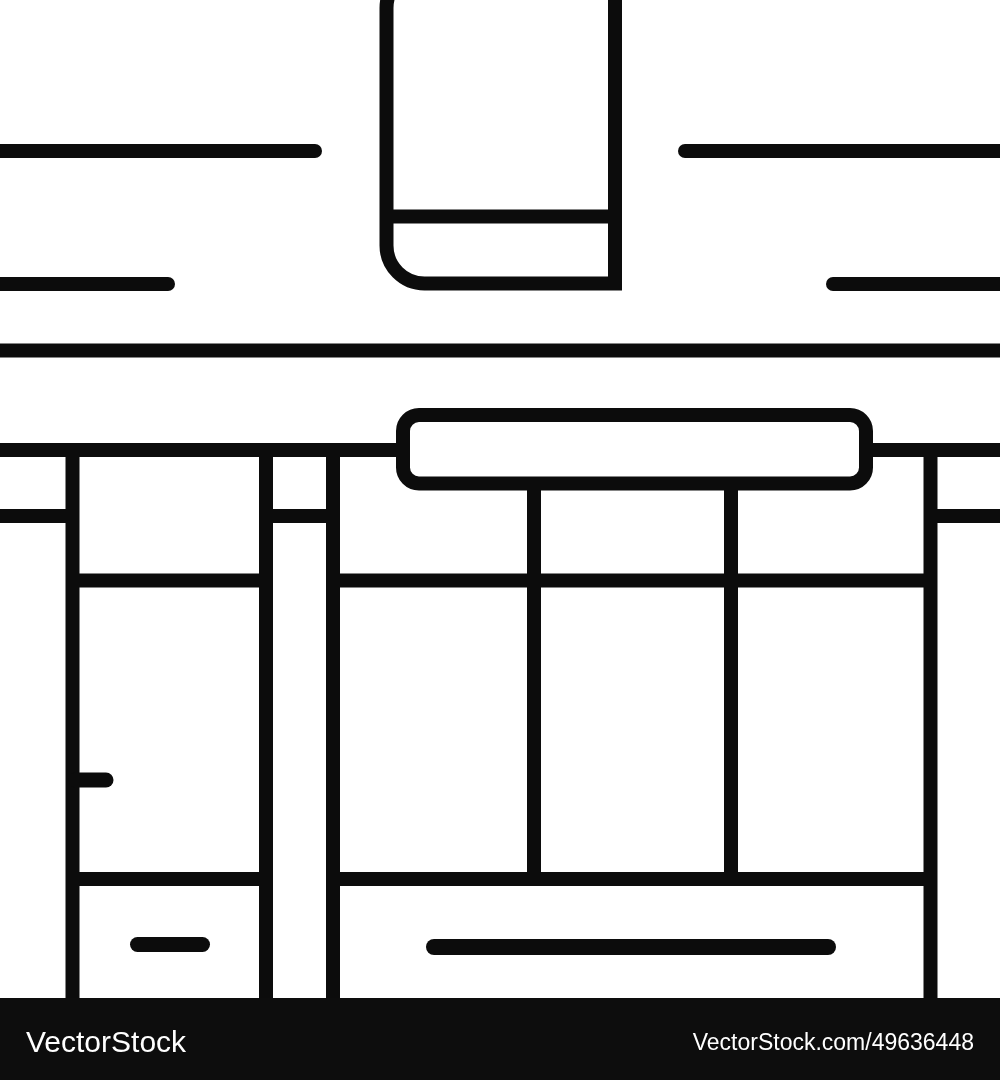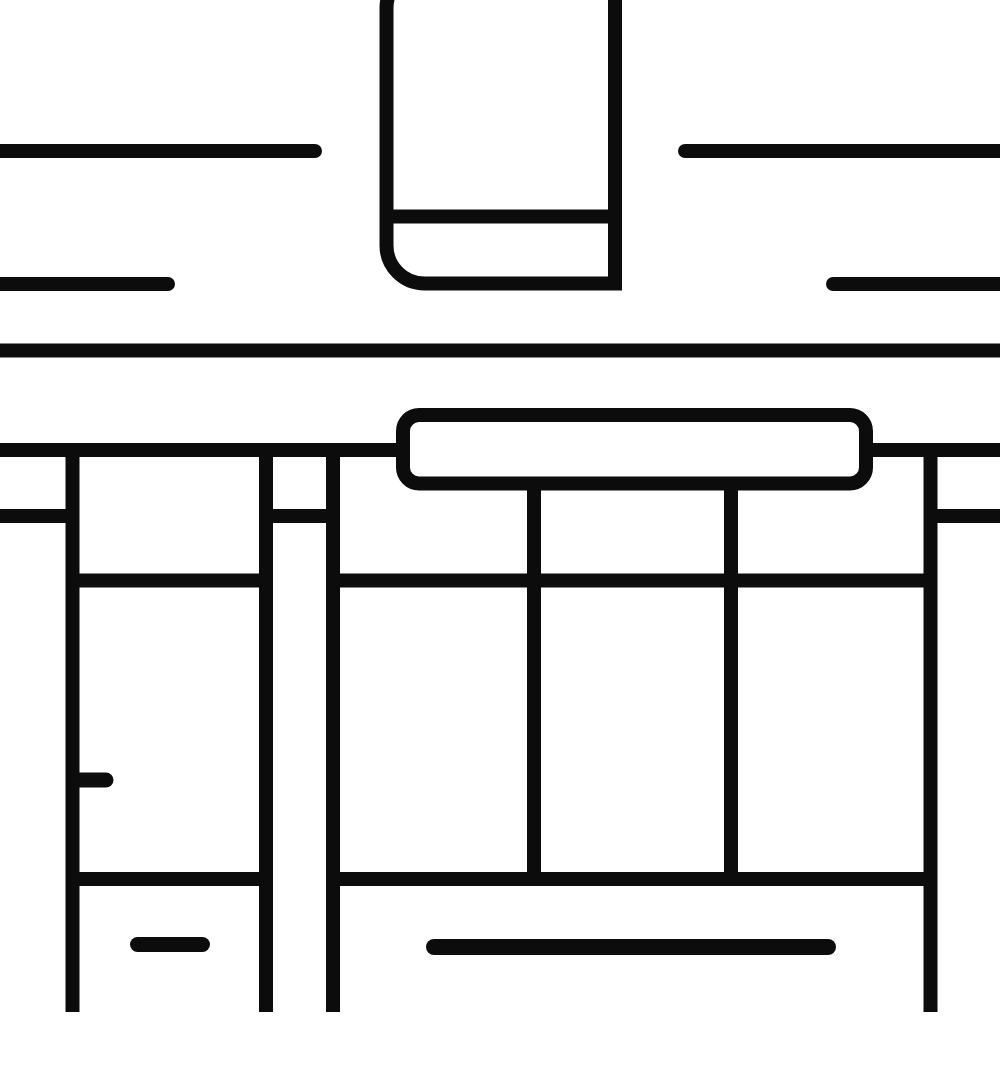--- a/index.html
+++ b/index.html
@@ -99,14 +99,18 @@
       <path class="stroke" d="M 534 483 V 879"></path>
       <path class="stroke" d="M 731 483 V 879"></path>
       <path class="stroke" d="M 333 580.5 H 930.5"></path>
       <path class="stroke" d="M 333 879 H 930.5"></path>
       <path class="stroke rounded" style="stroke-width:16" d="M 434 947 H 828"></path>
     </g>
 
     <rect class="stroke filled" x="403" y="415" width="463" height="68.5" rx="16"></rect>
   </svg>
 
+  <div class="watermark-bar">
+    <span class="wm-logo">VectorStock</span>
+    <span class="wm-url">VectorStock.com/49636448</span>
+  </div>
 
 </div>
 
 </body></html>

